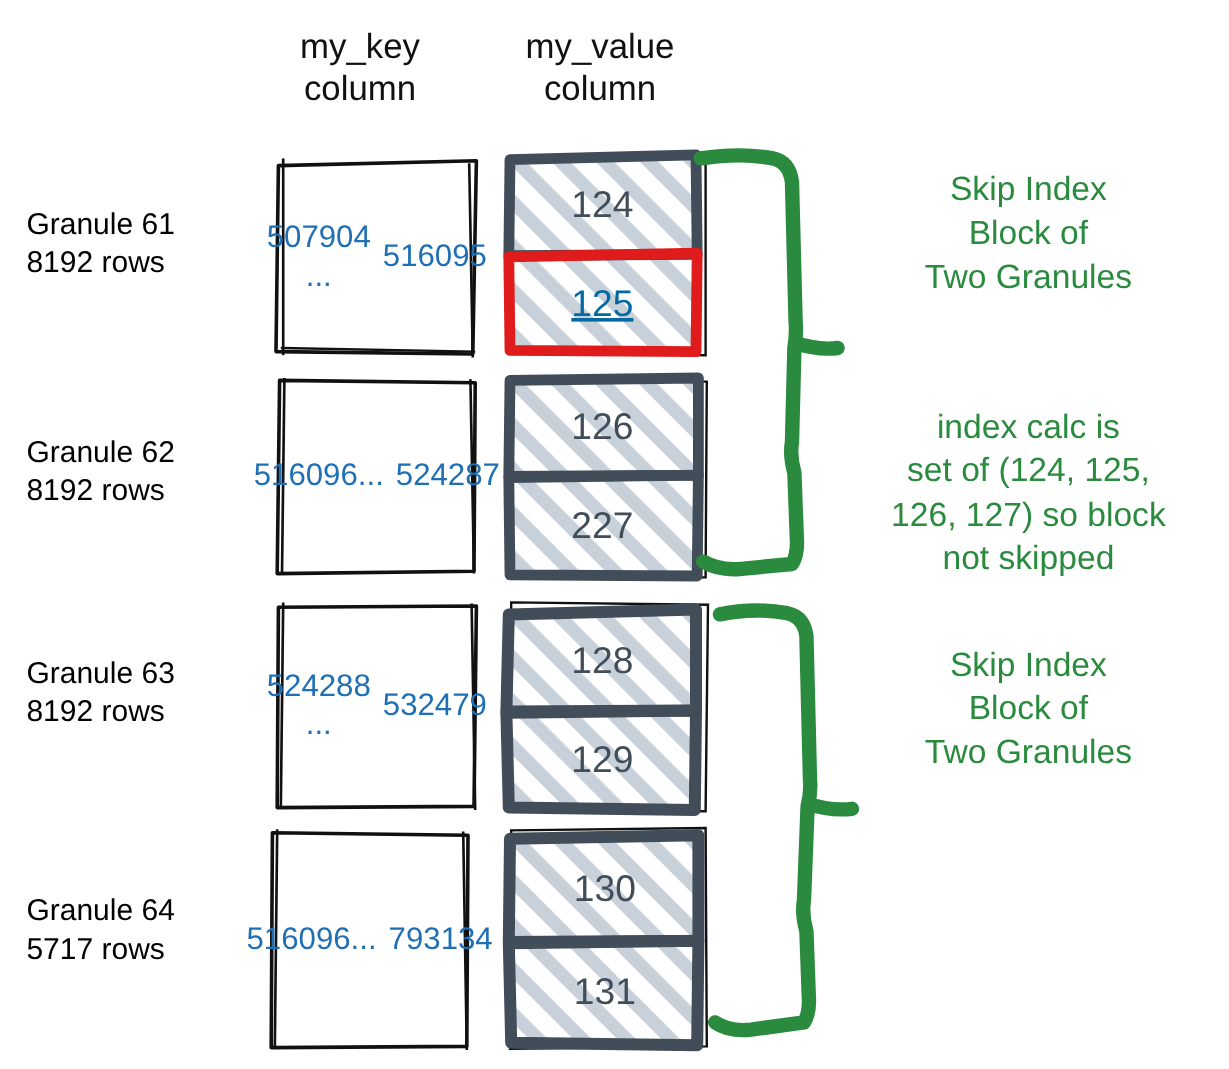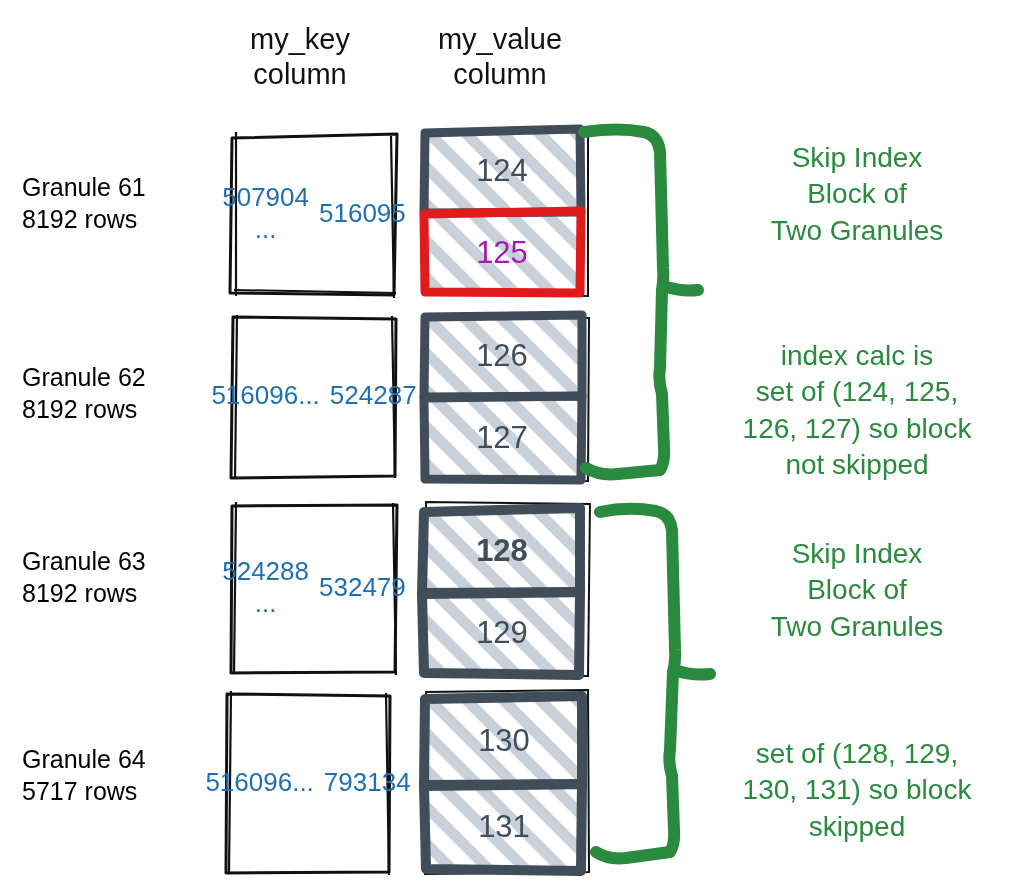--- a/index.html
+++ b/index.html
@@ -37,21 +37,21 @@
   .key-text .ln2{padding-left:10px;}
 
   
   .val-group{position:absolute;width:180px;}
   .val-group svg.frame{position:absolute;left:0;top:0;overflow:visible;}
   .val-cell{
     position:absolute;left:0;width:180px;
     display:flex;align-items:center;justify-content:center;
     font-size:31px;color:#414d59;pointer-events:none;
   }
-  .val-cell.highlight{color:#a21caf;}
+  .val-cell.highlight{color:#0369a1;text-decoration:underline;}
 
   
   .bracket{position:absolute;overflow:visible;}
 
   
   .note{
     position:absolute;text-align:center;color:#2a8a3e;
     font-size:28px;line-height:1.30;white-space:pre-line;
   }
   #note-1{left:694px;top:140px;width:326px;}
@@ -130,21 +130,21 @@
       <path d="M16,6 L177,8 L176,171 L15,172 Z" fill="none" stroke="#111111" stroke-width="2"></path>
       <rect x="12" y="6" width="158" height="80" fill="url(#hatch)"></rect>
       <rect x="12" y="86" width="158" height="84" fill="url(#hatch)"></rect>
       <path d="M13,7 L170,5 L170,86 L12,87 Z" fill="none" stroke="#414d59" stroke-width="9" stroke-linejoin="round" stroke-linecap="round"></path>
       <path d="M12,88 L170,86 L169,170 L13,169 Z" fill="none" stroke="#414d59" stroke-width="9" stroke-linejoin="round" stroke-linecap="round"></path>
     </svg>
     <div class="val-cell" style="top:5px;height:81px;">
       <span>126</span>
     </div>
     <div class="val-cell" style="top:86px;height:84px;">
-      <span>127</span>
+      <span>227</span>
     </div>
   </div>
 
   <div class="granule-label" style="left:22px;top:546px;">Granule 63
 8192 rows</div>
 
   <div class="key-box" style="left:228px;top:500px;height:176px;">
     <svg width="172" height="176" viewBox="0 0 172 176">
       <path d="M4,6 L169,5 L167,172 L3,173 Z" fill="#ffffff" stroke="#111111" stroke-width="3" stroke-linejoin="round"></path>
       <path d="M8,2 L6,174" fill="none" stroke="#111111" stroke-width="2.2"></path>
@@ -157,21 +157,21 @@
   </div>
 
   <div class="val-group" style="left:408px;top:500px;height:180px;">
     <svg class="frame" width="186" height="180" viewBox="0 0 186 180">
       <path d="M18,2 L182,4 L180,176 L17,175 Z" fill="none" stroke="#111111" stroke-width="2"></path>
       <rect x="14" y="10" width="158" height="82" fill="url(#hatch)"></rect>
       <rect x="14" y="92" width="158" height="82" fill="url(#hatch)"></rect>
       <path d="M16,12 L172,8 L172,92 L14,93 Z" fill="none" stroke="#414d59" stroke-width="10" stroke-linejoin="round" stroke-linecap="round"></path>
       <path d="M14,94 L172,92 L171,175 L16,173 Z" fill="none" stroke="#414d59" stroke-width="10" stroke-linejoin="round" stroke-linecap="round"></path>
     </svg>
-    <div class="val-cell" style="top:10px;height:82px;left:4px;font-weight:bold;">
+    <div class="val-cell" style="top:10px;height:82px;left:4px;">
       <span>128</span>
     </div>
     <div class="val-cell" style="top:92px;height:82px;left:4px;">
       <span>129</span>
     </div>
   </div>
 
   <div class="granule-label" style="left:22px;top:744px;">Granule 64
 5717 rows</div>
 
@@ -224,17 +224,14 @@
   <div class="note" id="note-1">Skip Index
 Block of
 Two Granules</div>
   <div class="note" id="note-2">index calc is
 set of (124, 125,
 126, 127) so block
 not skipped</div>
   <div class="note" id="note-3">Skip Index
 Block of
 Two Granules</div>
-  <div class="note" id="note-4">set of (128, 129,
-130, 131) so block
-skipped</div>
 
 </div>
 
 </body></html>

